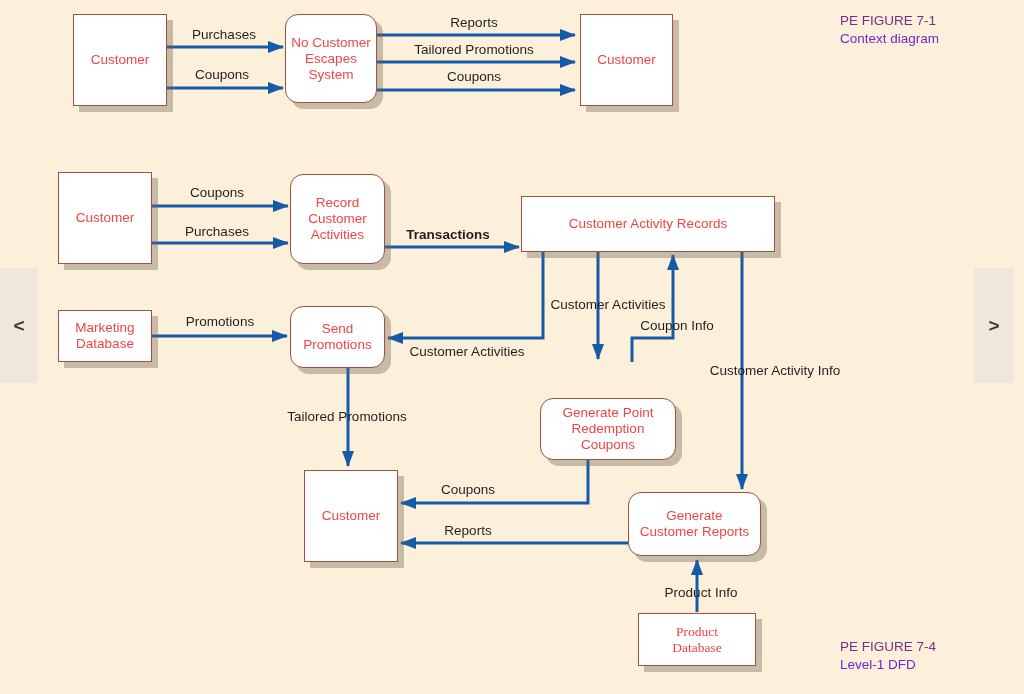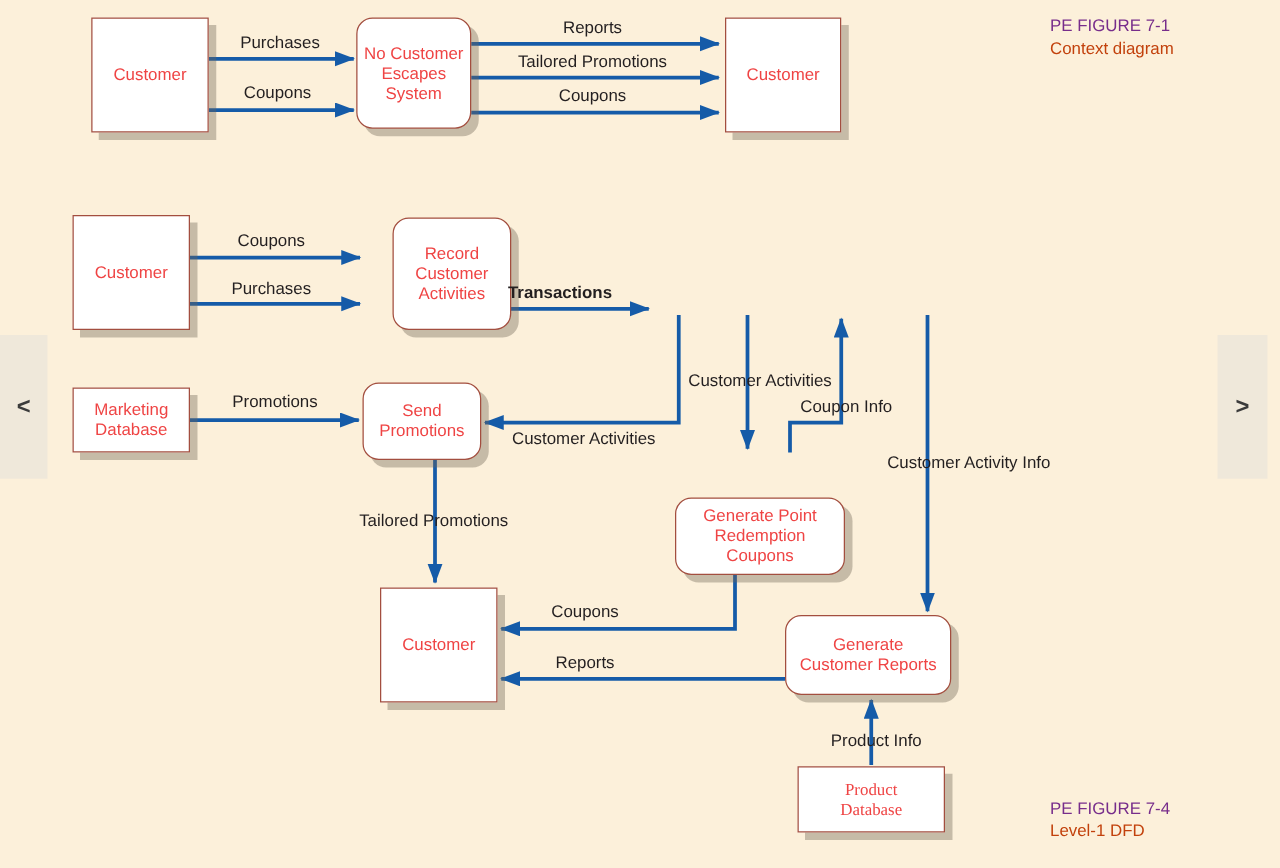--- a/index.html
+++ b/index.html
@@ -44,21 +44,21 @@
   }
   .caption {
     position: absolute;
     z-index: 4;
     line-height: 18px;
     font-size: 13.5px;
   }
   #cap1 { left: 840px; top: 12px; }
   #cap2 { left: 840px; top: 638px; }
   .cap-title { color: var(--purple, #772d8b); font-weight: normal; }
-  .cap-sub { color: #c2410c; }
+  .cap-sub { color: #6d28d9; }
   .nav-strip {
     position: absolute;
     z-index: 5;
     top: 268px;
     width: 40px;
     height: 115px;
     background: #efe8da;
     display: flex;
     align-items: center;
     justify-content: center;
@@ -111,22 +111,25 @@
       </div>
       <div class="node process" style="left: 285px; top: 14px; width: 92px; height: 89px;">
         <span>No Customer<br>Escapes<br>System</span>
       </div>
       <div class="node external" style="left: 580px; top: 14px; width: 93px; height: 92px;">
         <span>Customer</span>
       </div>
       <div class="node external" style="left: 58px; top: 172px; width: 94px; height: 92px;">
         <span>Customer</span>
       </div>
-      <div class="node process" style="left: 290px; top: 174px; width: 95px; height: 90px; margin-left: 24px;">
+      <div class="node process" style="left: 290px; top: 174px; width: 95px; height: 90px;">
         <span>Record<br>Customer<br>Activities</span>
+      </div>
+      <div class="node datastore" style="left: 521px; top: 196px; width: 254px; height: 56px;">
+        <span>Customer Activity Records</span>
       </div>
       <div class="node external" style="left: 58px; top: 310px; width: 94px; height: 52px;">
         <span>Marketing<br>Database</span>
       </div>
       <div class="node process" style="left: 290px; top: 306px; width: 95px; height: 62px;">
         <span>Send<br>Promotions</span>
       </div>
       <div class="node process" style="left: 540px; top: 362px; width: 136px; height: 62px; margin-top: 36px;">
         <span>Generate Point<br>Redemption<br>Coupons</span>
       </div>

